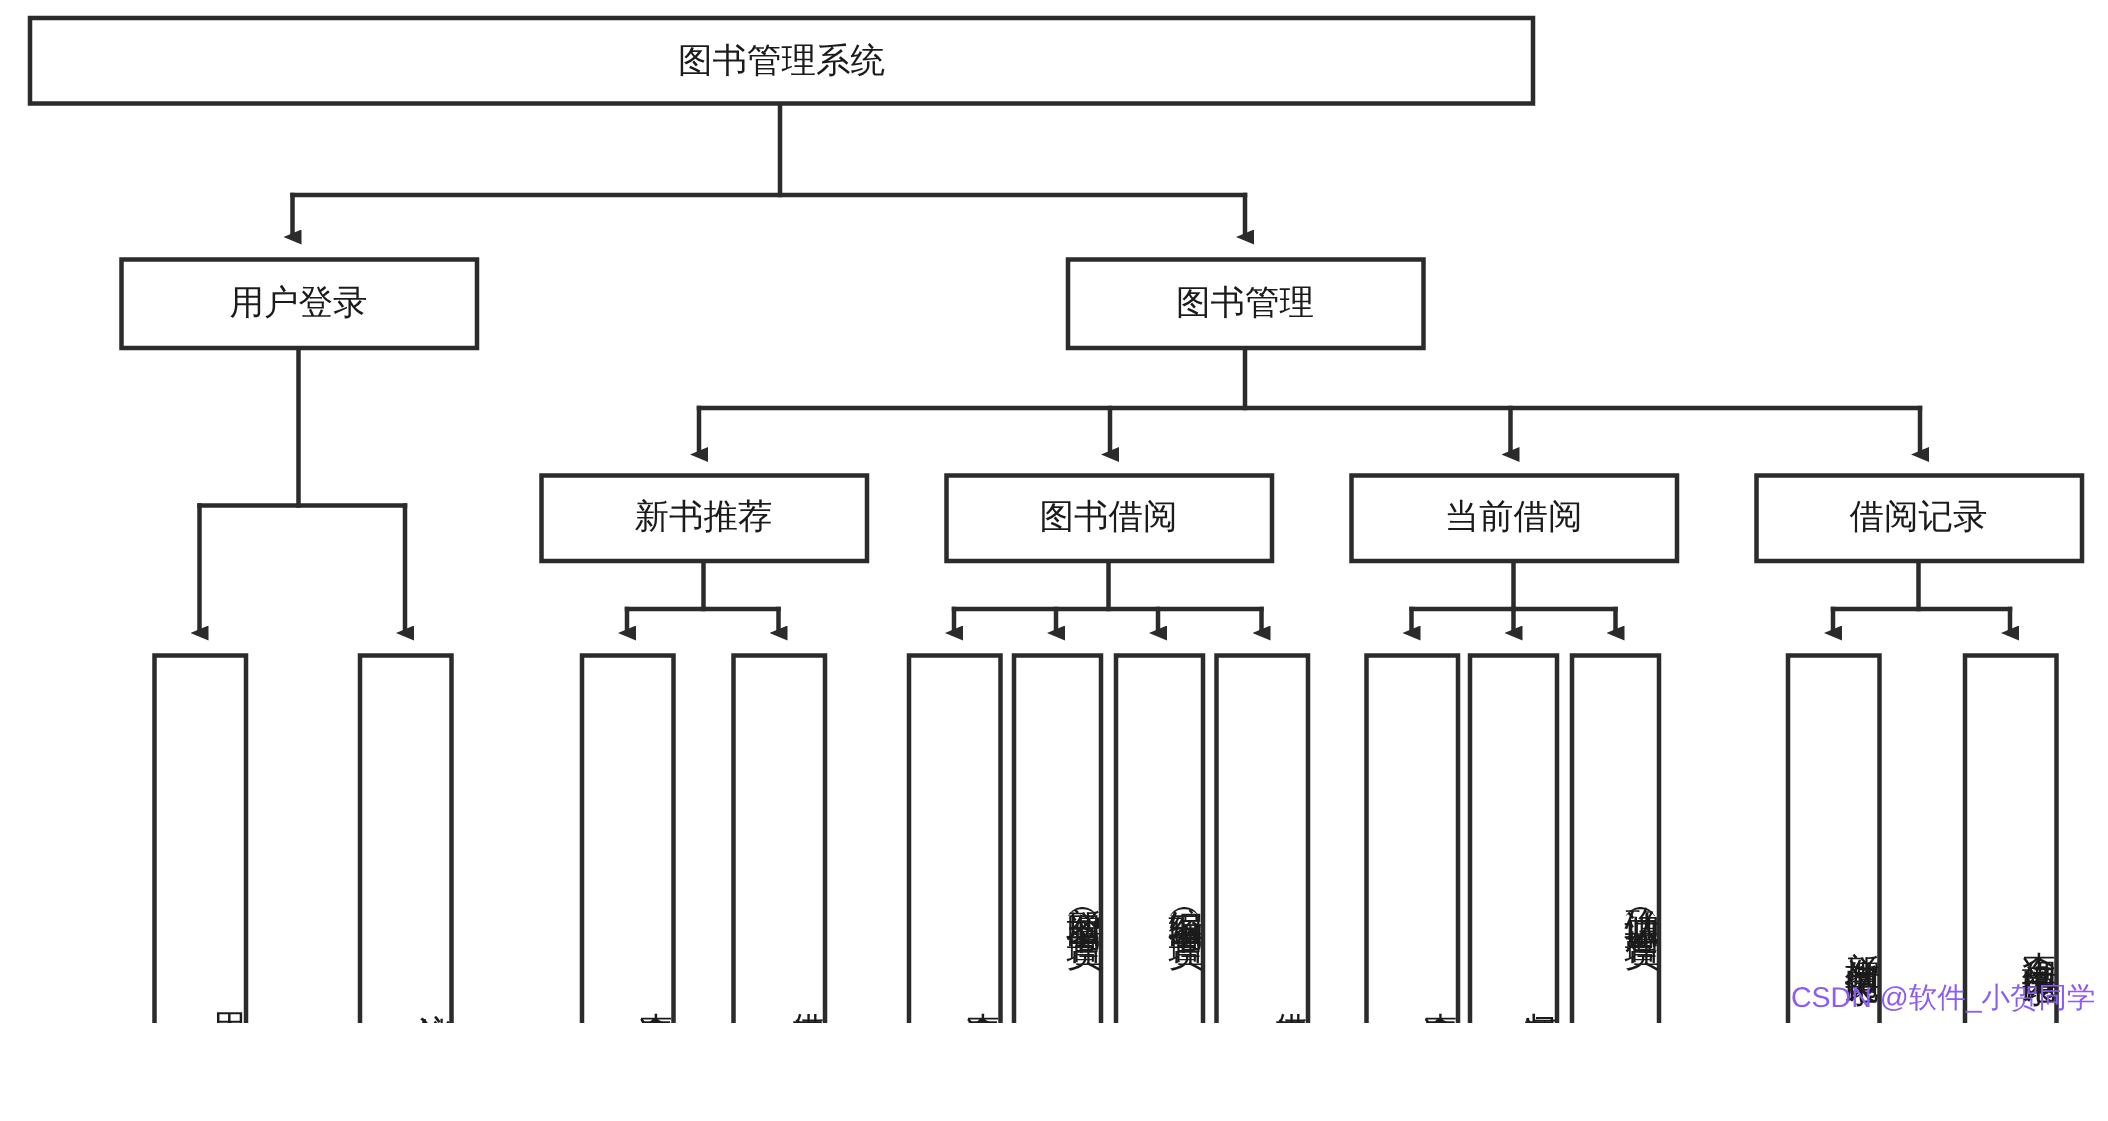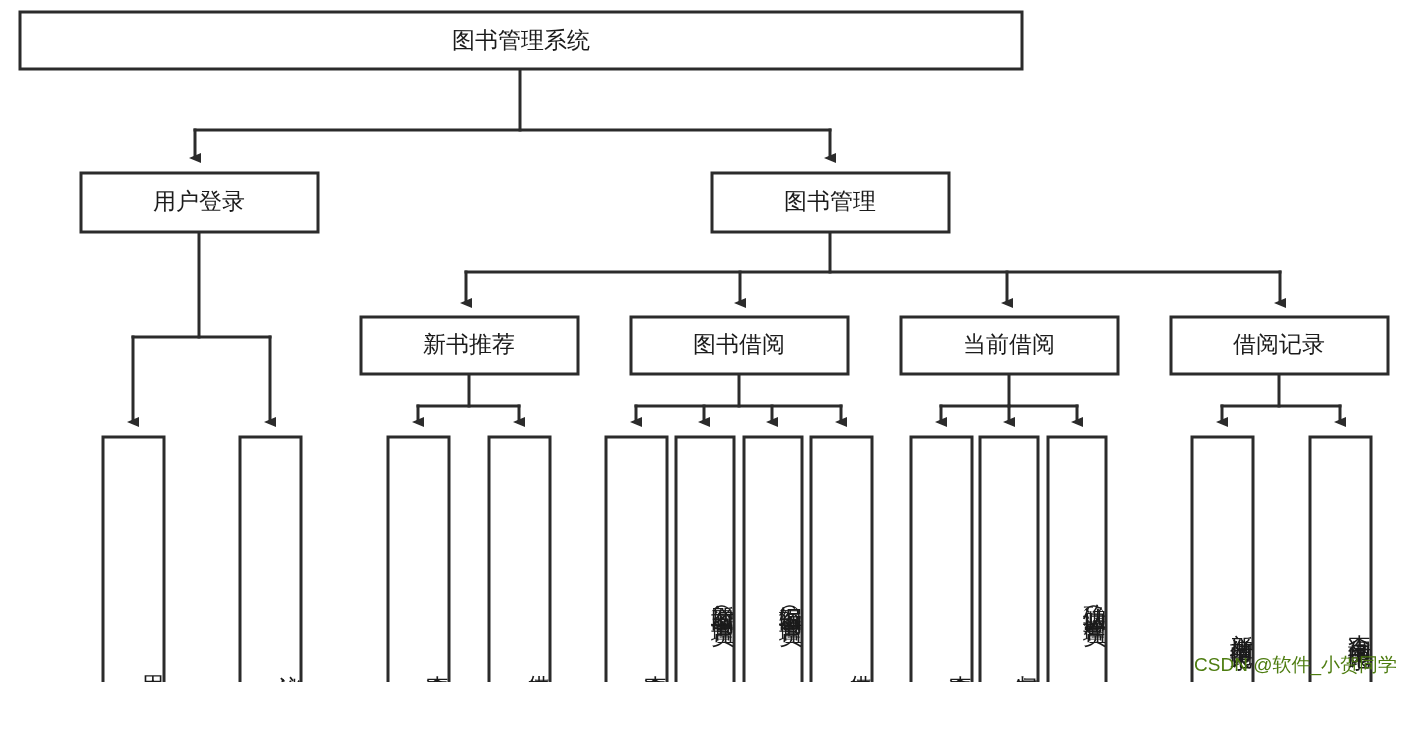--- a/index.html
+++ b/index.html
@@ -57,21 +57,21 @@
     justify-content: center;
     white-space: nowrap;
     pointer-events: none;
   }
   .watermark {
     position: absolute;
     right: 8px;
     bottom: 4px;
     font-family: "Liberation Sans", "DejaVu Sans", sans-serif;
     font-size: 19px;
-    color: #4d7c0f;
+    color: #8b5cf6;
     white-space: nowrap;
     user-select: none;
   }
 </style>
 </head>
 <body>
 
 <div id="page">
 
   <svg id="diagram" viewBox="0 0 1405 747">

